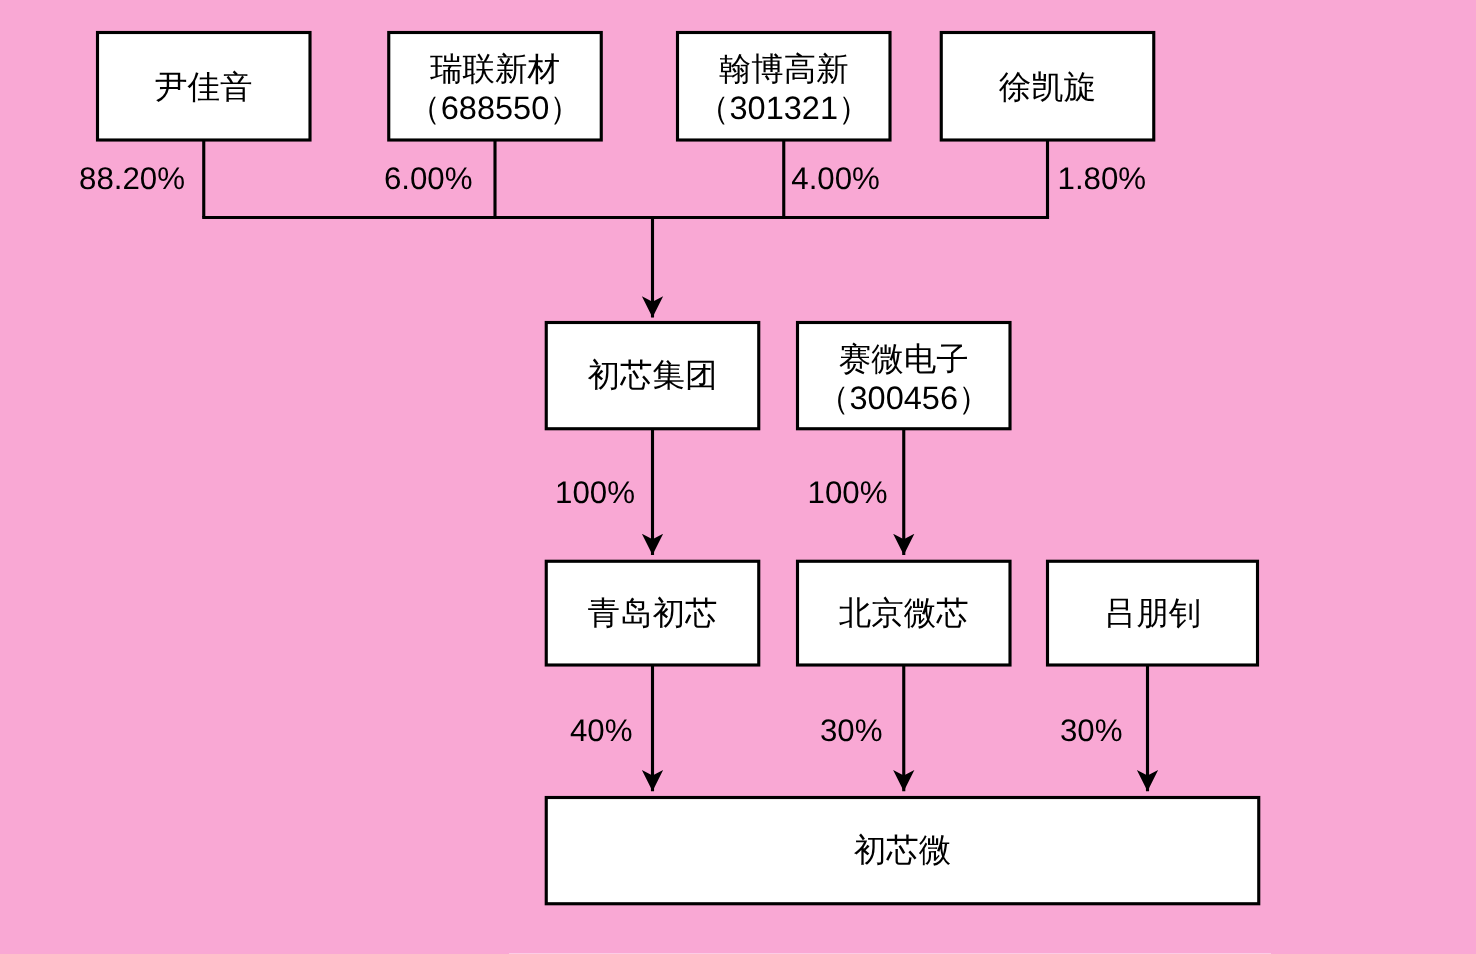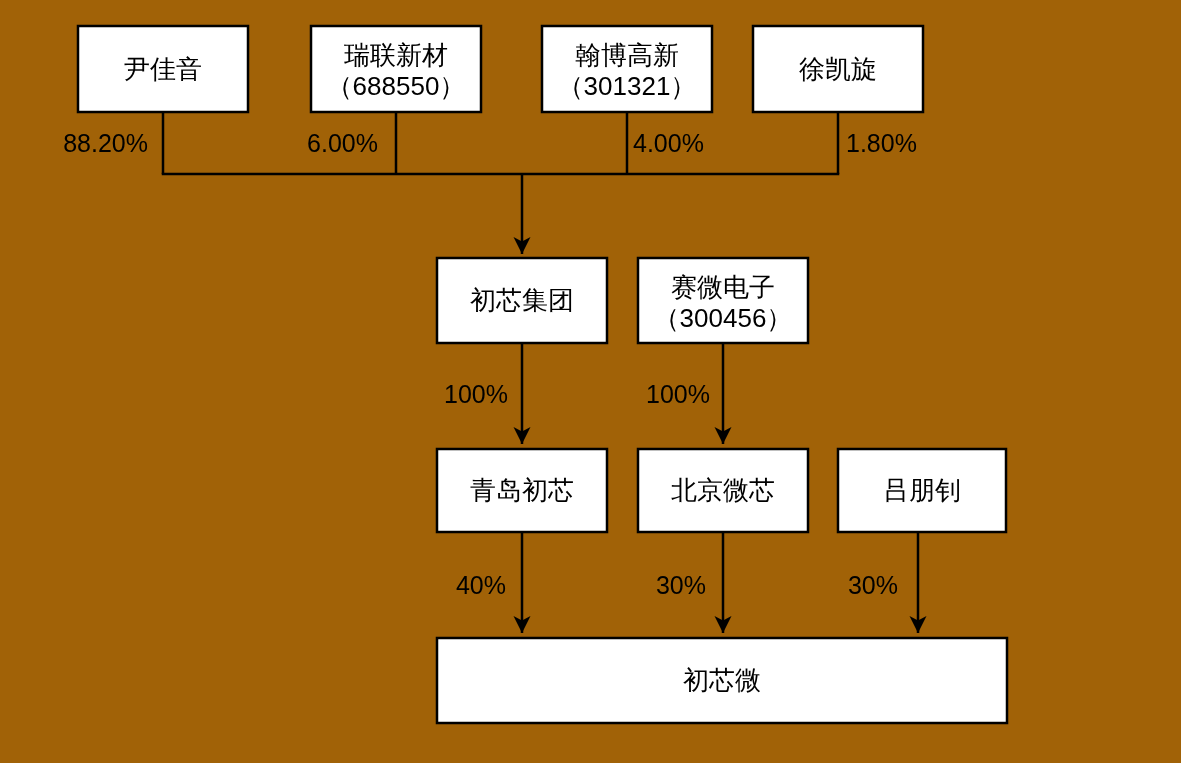--- a/index.html
+++ b/index.html
@@ -4,21 +4,21 @@
 <style>
   html, body {
     margin: 0;
     padding: 0;
     background: #ffffff;
   }
   .canvas {
     position: relative;
     width: 1181px;
     height: 763px;
-    background: #a16207;
+    background: #f9a8d4;
     font-family: "Liberation Sans", "DejaVu Sans", sans-serif;
   }
   svg text {
     font-family: "Liberation Sans", "DejaVu Sans", sans-serif;
     fill: #000000;
   }
   .node-label { font-size: 26px; }
   .edge-label { font-size: 25px; }
 </style>
 </head>

